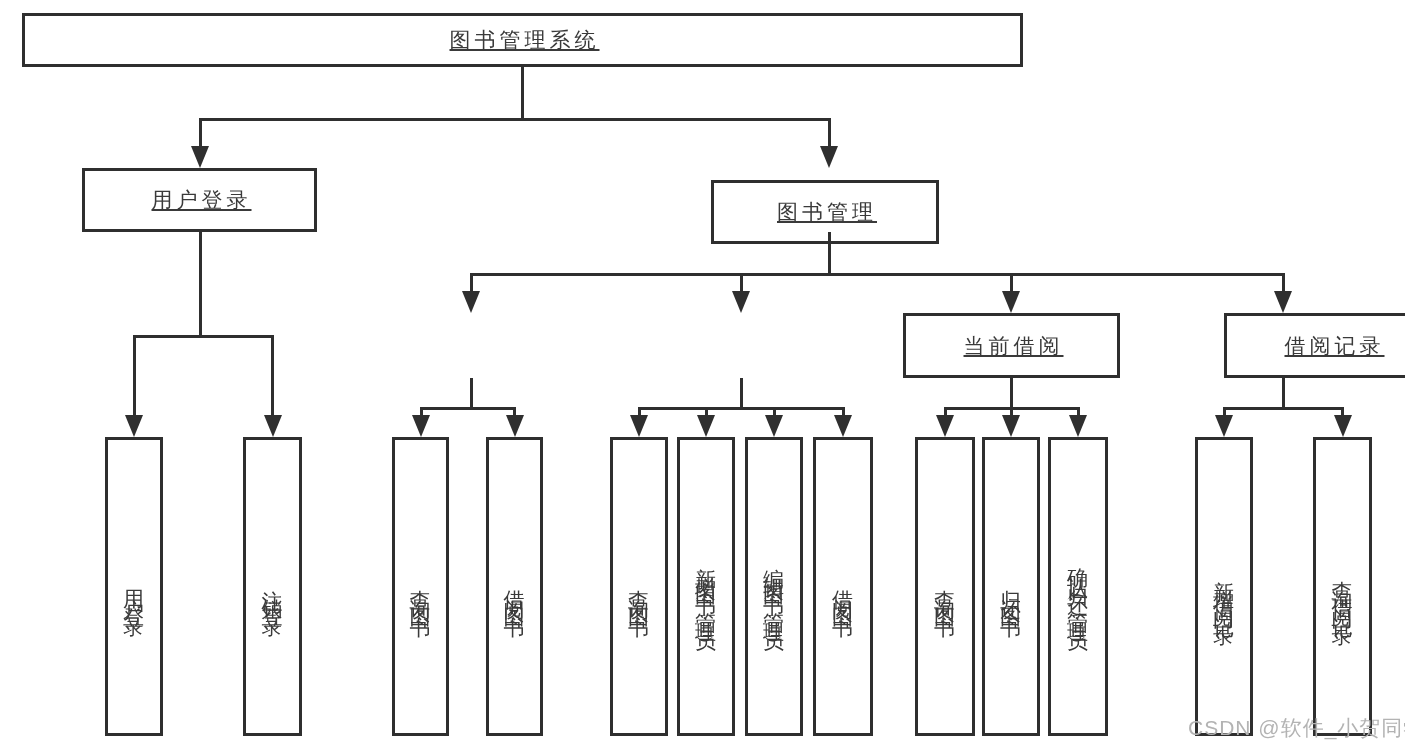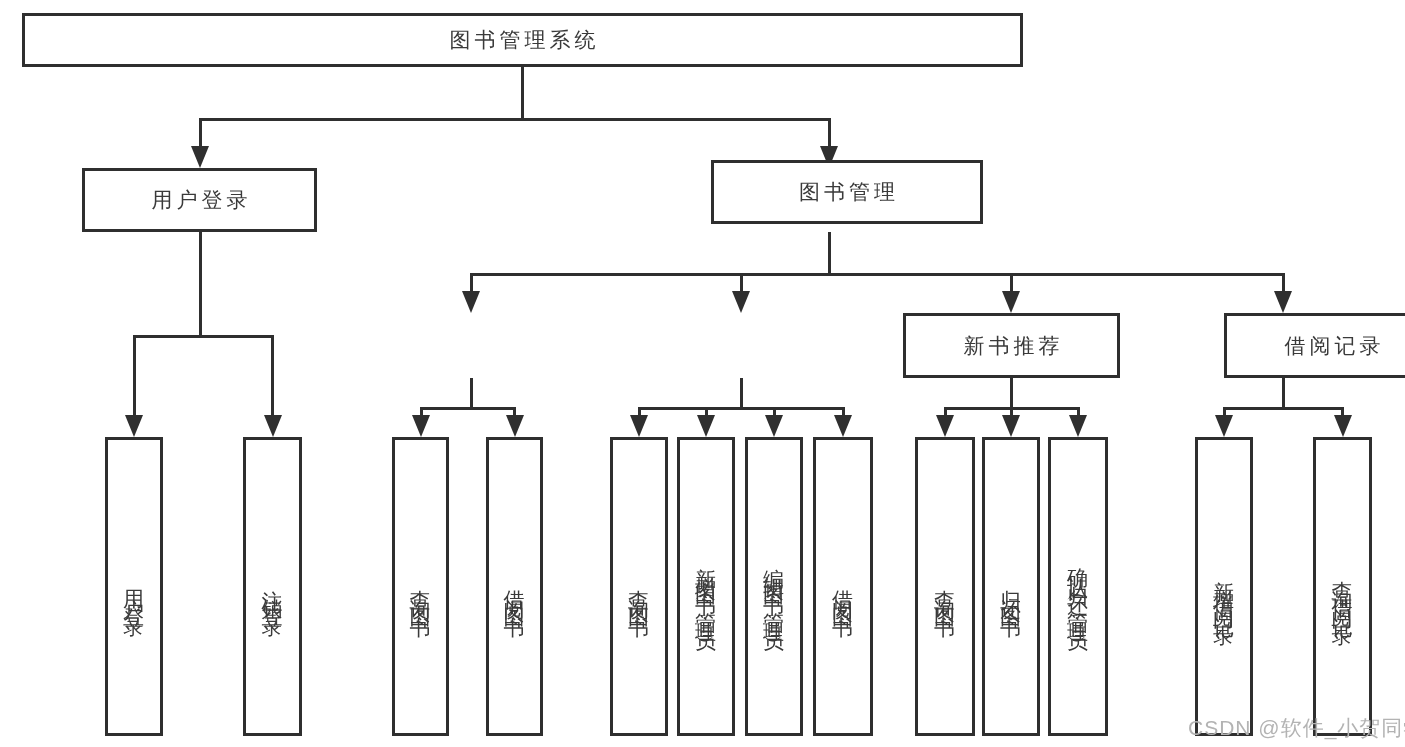--- a/index.html
+++ b/index.html
@@ -19,20 +19,21 @@
     display: flex;
     align-items: center;
     justify-content: center;
     color: #3a3a3a;
     font-size: 21px;
   }
   .hlabel {
     letter-spacing: 4px;
     margin-right: -4px;
     white-space: nowrap;
+    text-decoration: underline;
   }
   .vlabel {
     writing-mode: vertical-rl;
     text-orientation: mixed;
     letter-spacing: 9px;
     margin-bottom: -9px;
     line-height: 1.1;
     white-space: nowrap;
   }
   .vline { position: absolute; width: 3px; background: #2f2f2f; }
@@ -67,21 +68,21 @@
   <div class="vline" style="left:521px; top:67px; height:51px"></div>
   <div class="hline" style="left:198.5px; top:118px; width:632px"></div>
   <div class="vline" style="left:198.5px; top:118px; height:32px"></div>
   <div class="arrow" style="left:191px; top:146px"></div>
   <div class="vline" style="left:827.5px; top:118px; height:32px"></div>
   <div class="arrow" style="left:820px; top:146px"></div>
 
   <div class="box" style="left:82px; top:168px; width:235px; height:64px">
     <span class="hlabel">用户登录</span>
   </div>
-  <div class="box" style="left:711px; top:160px; width:272px; height:64px">
+  <div class="box" style="left:711px; top:180px; width:228px; height:64px">
     <span class="hlabel">图书管理</span>
   </div>
 
   <div class="vline" style="left:198.5px; top:232px; height:103px"></div>
   <div class="hline" style="left:132.5px; top:335px; width:141.5px"></div>
   <div class="vline" style="left:132.5px; top:335px; height:84px"></div>
   <div class="arrow" style="left:125px; top:415px"></div>
   <div class="vline" style="left:271px; top:335px; height:84px"></div>
   <div class="arrow" style="left:263.5px; top:415px"></div>
 
@@ -90,21 +91,21 @@
   <div class="vline" style="left:469.5px; top:273px; height:22px"></div>
   <div class="arrow" style="left:462px; top:291px"></div>
   <div class="vline" style="left:739.5px; top:273px; height:22px"></div>
   <div class="arrow" style="left:732px; top:291px"></div>
   <div class="vline" style="left:1009.5px; top:273px; height:22px"></div>
   <div class="arrow" style="left:1002px; top:291px"></div>
   <div class="vline" style="left:1281.5px; top:273px; height:22px"></div>
   <div class="arrow" style="left:1274px; top:291px"></div>
 
   <div class="box" style="left:903px; top:313px; width:217px; height:65px">
-    <span class="hlabel">新书推荐</span>
+    <span class="hlabel">当前借阅</span>
   </div>
   <div class="box" style="left:1224px; top:313px; width:217px; height:65px">
     <span class="hlabel">借阅记录</span>
   </div>
 
   <div class="vline" style="left:470px; top:378px; height:29px"></div>
   <div class="hline" style="left:419.5px; top:407px; width:96.5px"></div>
   <div class="vline" style="left:419.5px; top:407px; height:12px"></div>
   <div class="arrow" style="left:412px; top:415px"></div>
   <div class="vline" style="left:513px; top:407px; height:12px"></div>

